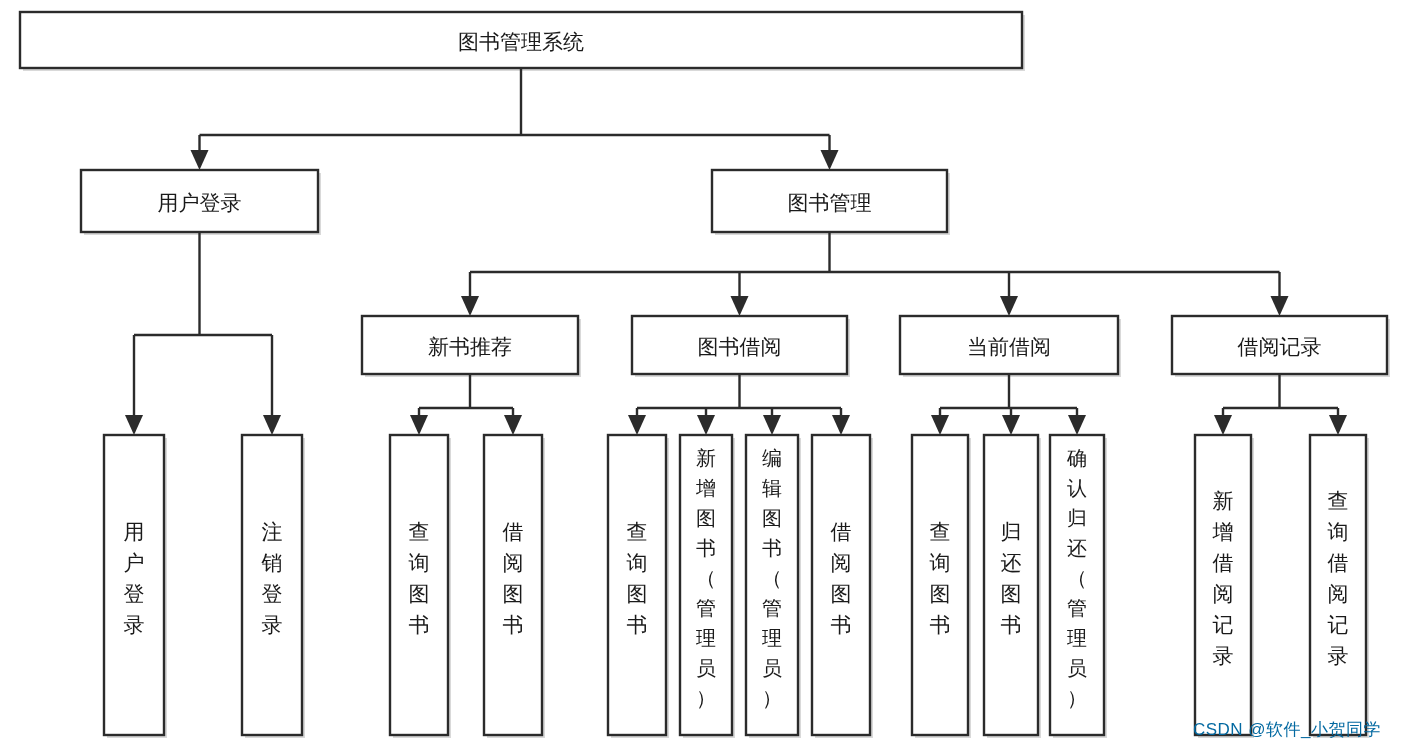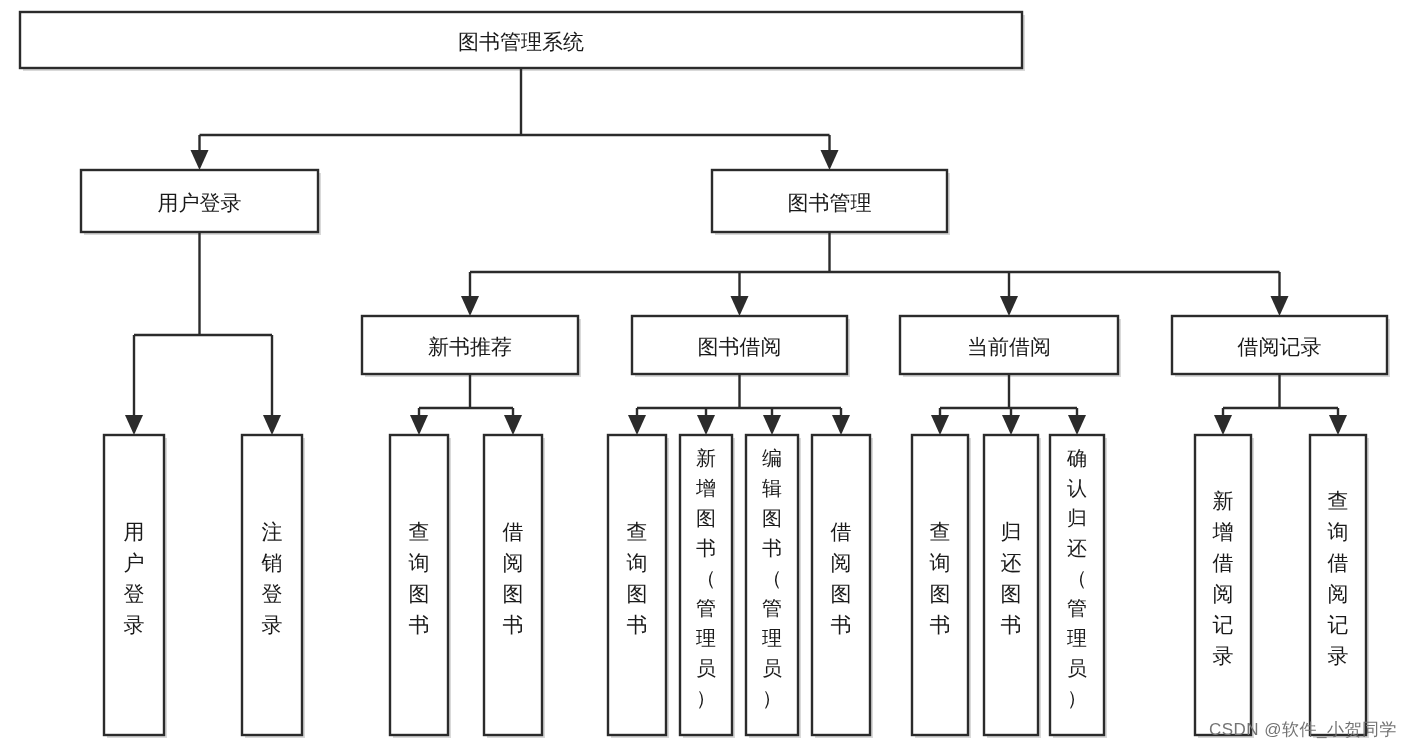--- a/index.html
+++ b/index.html
@@ -53,25 +53,25 @@
     text-anchor: middle;
     dominant-baseline: central;
   }
   .node-label-v {
     font-family: "Liberation Sans", "DejaVu Sans", sans-serif;
     fill: #1a1a1a;
     text-anchor: middle;
   }
   .watermark-text {
     position: absolute;
-    right: 8px;
+    right: 24px;
     bottom: 6px;
     font-family: "Liberation Sans", "DejaVu Sans", sans-serif;
     font-size: 17px;
-    color: #737373;
+    color: #0369a1;
     letter-spacing: 0.5px;
     white-space: nowrap;
     user-select: none;
   }
 </style>
 </head>
 <body>
 
 <div id="diagram-root">
   <svg class="diagram-canvas" id="diagram-canvas" viewBox="0 0 1405 747">

